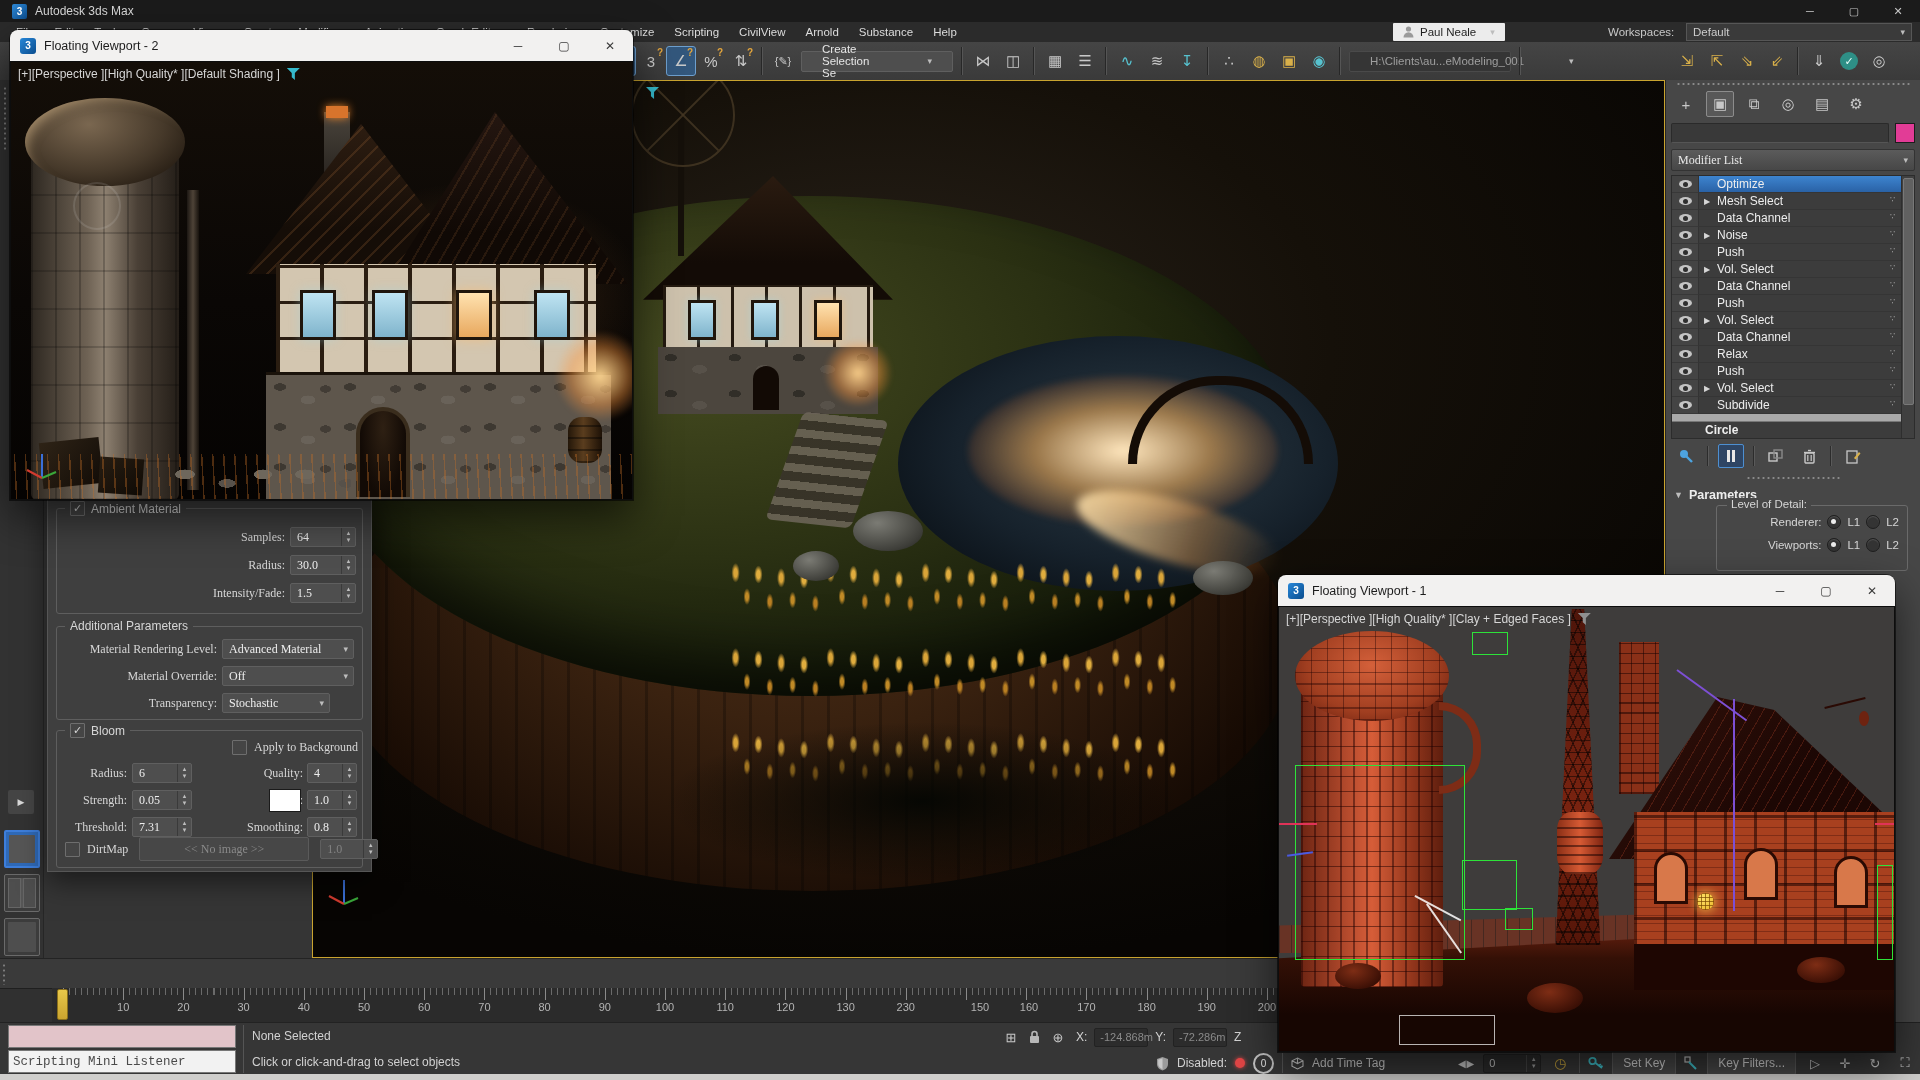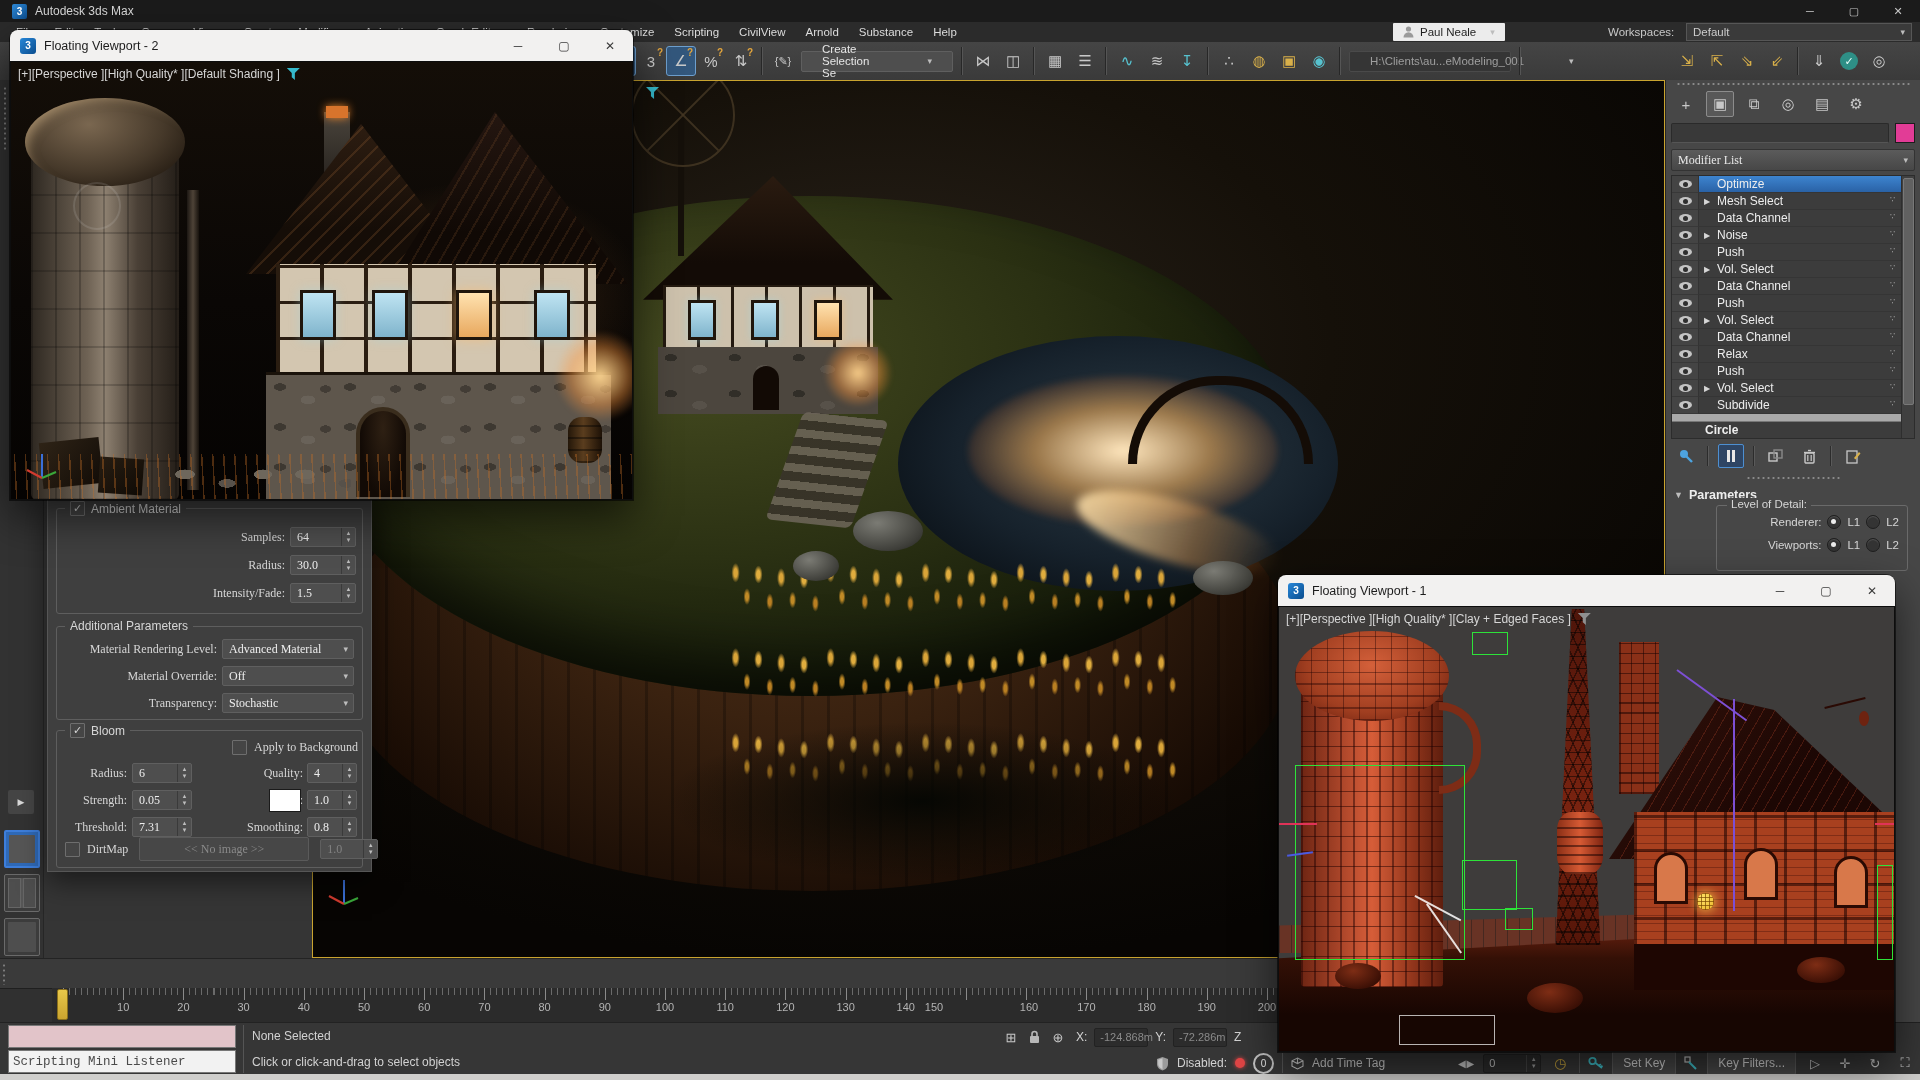--- a/index.html
+++ b/index.html
@@ -715,21 +715,21 @@
           </div>
           <div class="drow" style="top: 39px; left: 0px; right: 0px;">
             <span class="dlabel" style="position: absolute; right: 145px;">Material Override:</span>
             <div class="dfield ddrop" style="position: absolute; left: 165px; width: 132px;">
               <span class="val">Off</span>
               <span class="caret">▾</span>
             </div>
           </div>
           <div class="drow" style="top: 66px; left: 0px; right: 0px;">
             <span class="dlabel" style="position: absolute; right: 145px;">Transparency:</span>
-            <div class="dfield ddrop" style="position: absolute; left: 165px; width: 132px;">
+            <div class="dfield ddrop" style="position: absolute; left: 165px; width: 108px;">
               <span class="val">Stochastic</span>
               <span class="caret">▾</span>
             </div>
           </div>
         </div>
     </div>
     <div class="dgroup" style="top:232px;height:136px;">
       <span class="dlegend">
         <span class="chk">✓</span>
         <span>Bloom</span>
@@ -838,22 +838,22 @@
         <span class="tick-label" style="left: 251.8px;">40</span>
         <span class="tick-label" style="left: 312px;">50</span>
         <span class="tick-label" style="left: 372.2px;">60</span>
         <span class="tick-label" style="left: 432.4px;">70</span>
         <span class="tick-label" style="left: 492.6px;">80</span>
         <span class="tick-label" style="left: 552.8px;">90</span>
         <span class="tick-label" style="left: 613px;">100</span>
         <span class="tick-label" style="left: 673.2px;">110</span>
         <span class="tick-label" style="left: 733.4px;">120</span>
         <span class="tick-label" style="left: 793.6px;">130</span>
-        <span class="tick-label" style="left: 853.8px;">140</span>
-        <span class="tick-label" style="left: 882px;">150</span>
+        <span class="tick-label" style="left: 853.8px;">230</span>
+        <span class="tick-label" style="left: 928px;">150</span>
         <span class="tick-label" style="left: 977px;">160</span>
         <span class="tick-label" style="left: 1034.4px;">170</span>
         <span class="tick-label" style="left: 1094.6px;">180</span>
         <span class="tick-label" style="left: 1154.8px;">190</span>
         <span class="tick-label" style="left: 1215px;">200</span>
       </div>
   </div>
   <div id="playhead" class="abs"></div>
 
   <div id="statusbar" class="abs">

